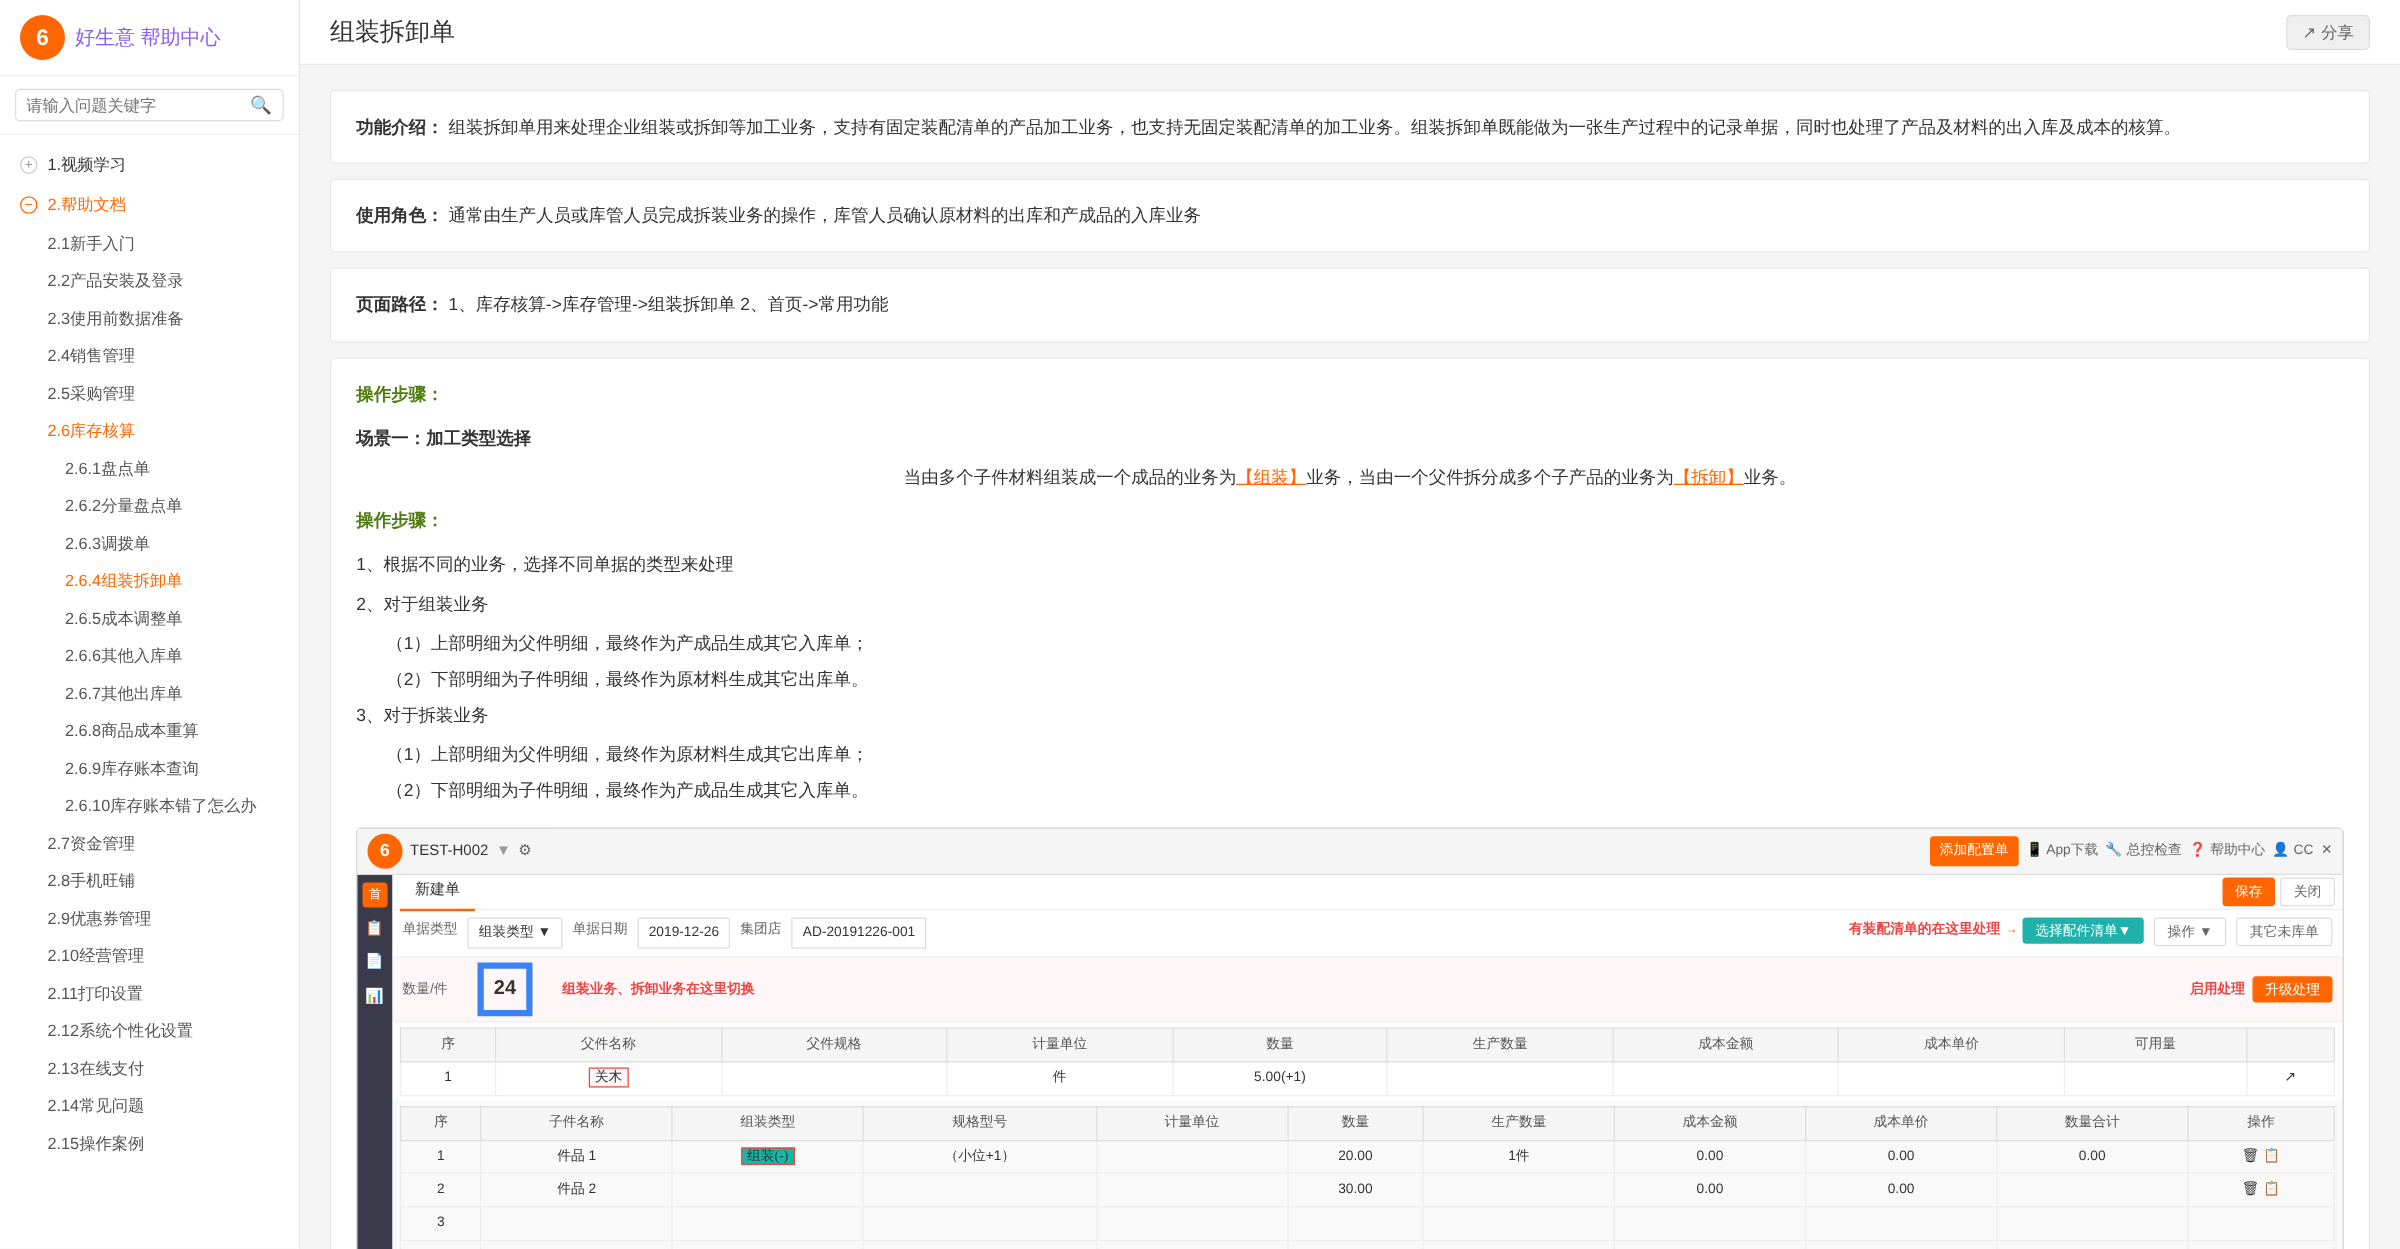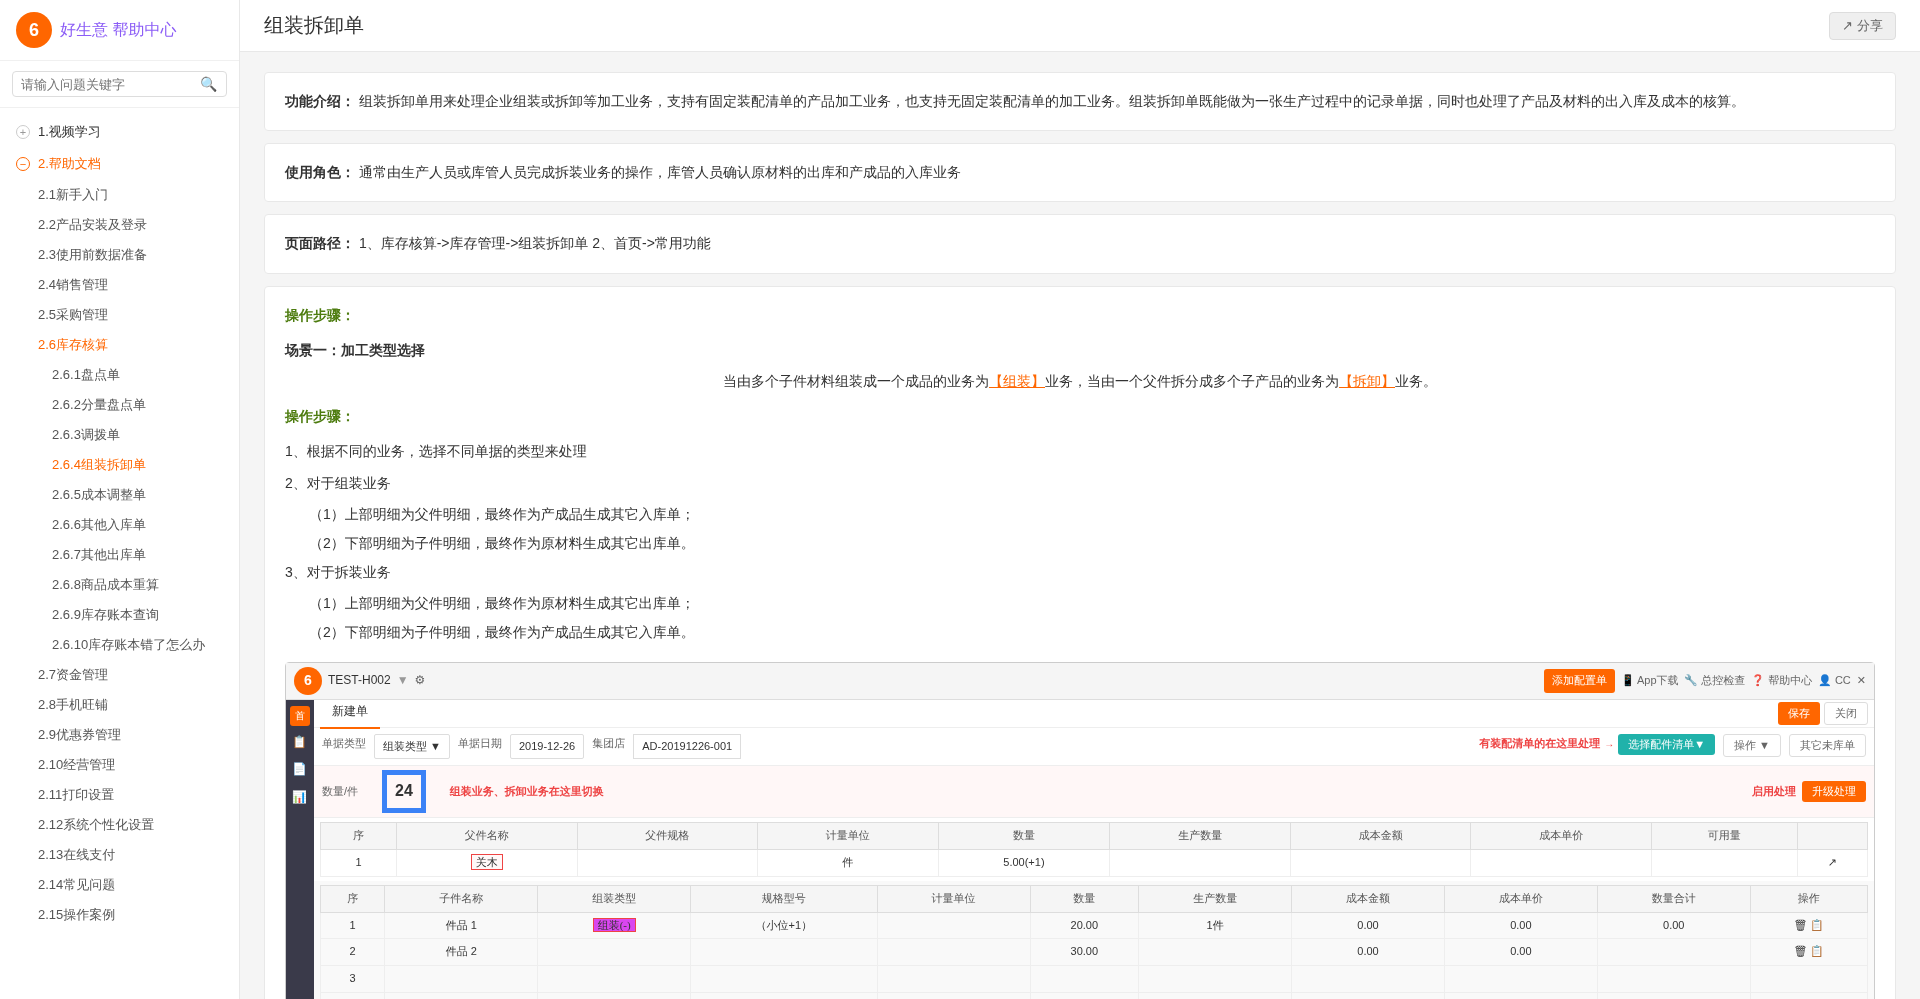--- a/index.html
+++ b/index.html
@@ -458,21 +458,21 @@
                       <th>成本金额</th>
                       <th>成本单价</th>
                       <th>数量合计</th>
                       <th>操作</th>
                   </tr>
                 </thead>
                 <tbody>
                   <tr>
                     <td>1</td>
                     <td>件品 1</td>
-                    <td><span style="border:1px solid #e44;padding:0 4px;background:#d946ef;font-family:Liberation Serif, serif;">组装(-)</span></td>
+                    <td><span style="border:1px solid #e44;padding:0 4px;background:#14b8a6;font-family:Liberation Serif, serif;">组装(-)</span></td>
                     <td>（小位+1）</td>
                       <td></td>
                       <td>20.00</td>
                       <td>1件</td>
                       <td>0.00</td>
                       <td>0.00</td>
                       <td>0.00</td>
                       <td>🗑 📋</td>
                   </tr>
                   <tr>

